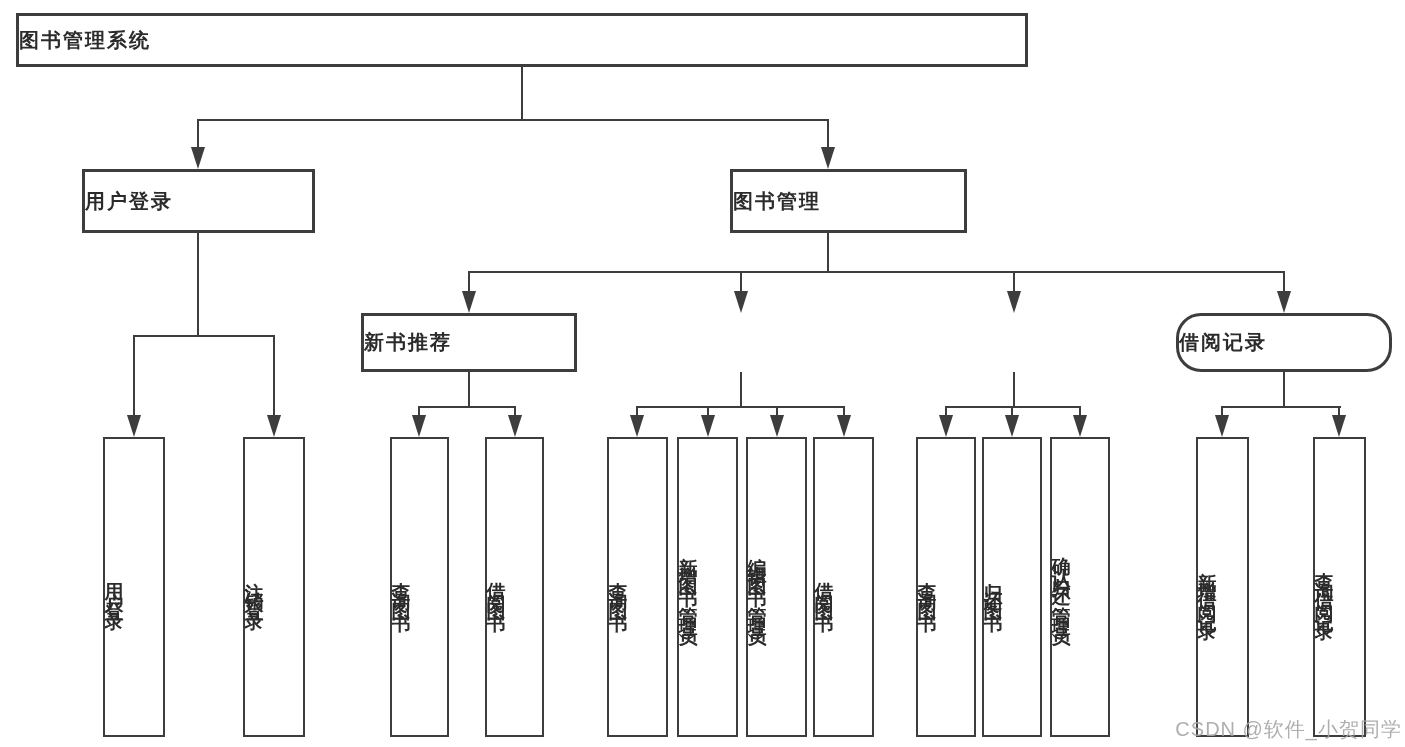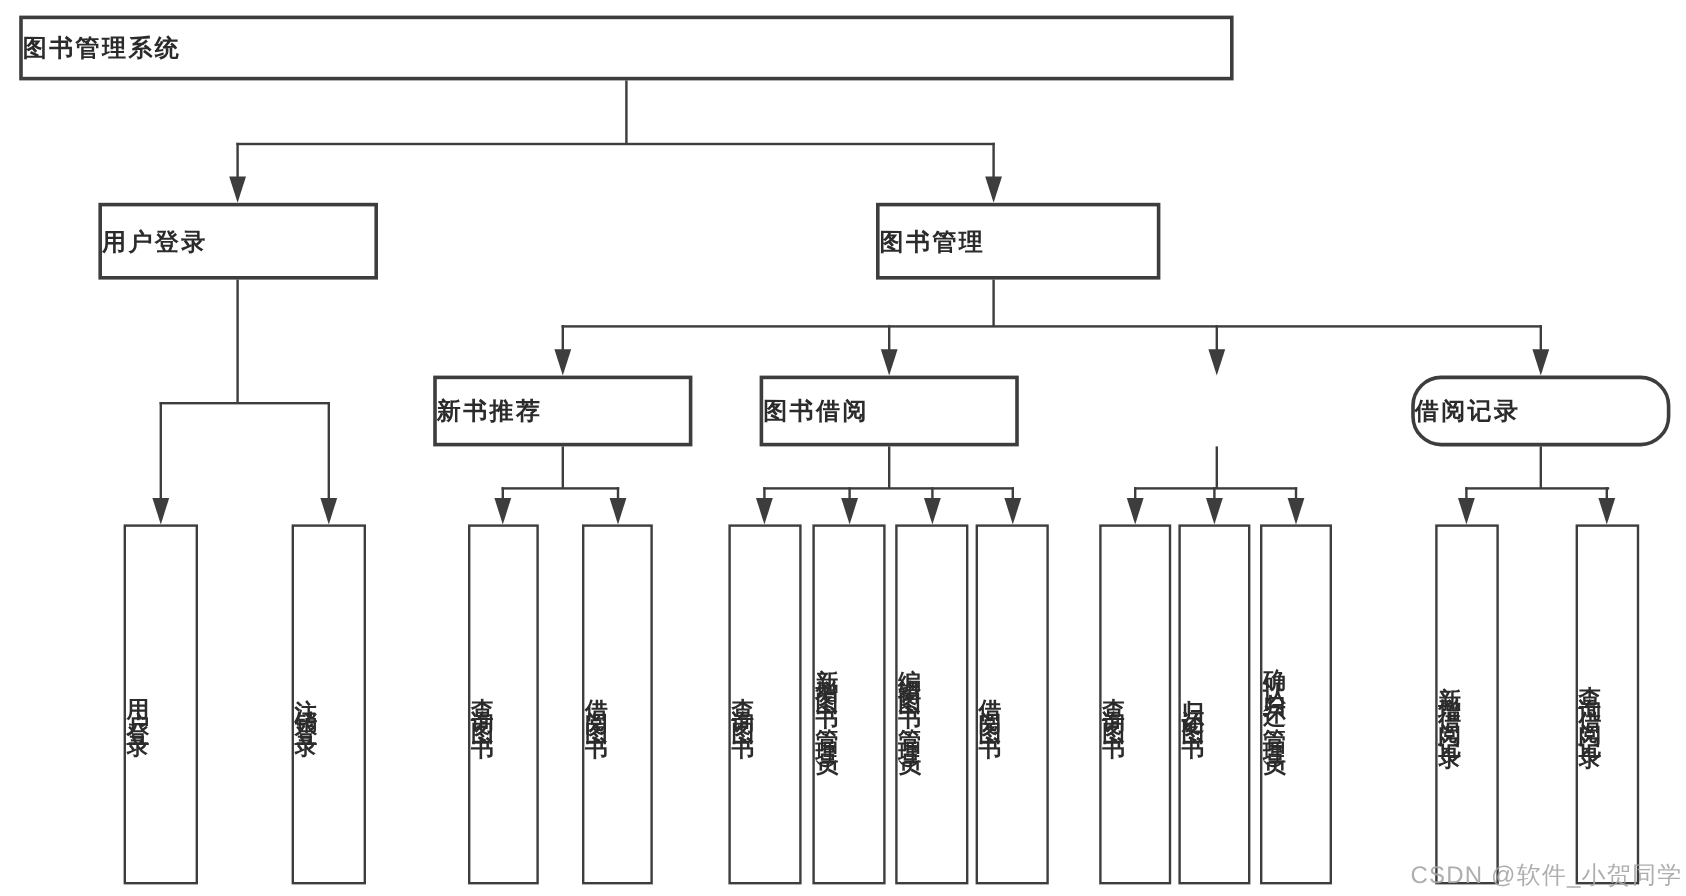--- a/index.html
+++ b/index.html
@@ -62,23 +62,20 @@
   <i class="tri" style="left:462px;top:291px;"></i>
   <i class="v" style="left:740px;top:271px;height:22px;"></i>
   <i class="tri" style="left:734px;top:291px;"></i>
   <i class="v" style="left:1013px;top:271px;height:22px;"></i>
   <i class="tri" style="left:1007px;top:291px;"></i>
   <i class="v" style="left:1283px;top:271px;height:22px;"></i>
   <i class="tri" style="left:1277px;top:291px;"></i>
 
   <div class="box" style="left:361px;top:313px;width:216px;height:59px;">
     <span>新书推荐</span>
-  </div>
-  <div class="box" style="left:633px;top:313px;width:216px;height:59px;">
-    <span>图书借阅</span>
   </div>
   <div class="box" style="left:1176px;top:313px;width:216px;height:59px;border-radius:25px;">
     <span>借阅记录</span>
   </div>
 
   <i class="v" style="left:468px;top:372px;height:35px;"></i>
   <i class="h" style="left:418px;top:406px;width:98px;"></i>
   <i class="v" style="left:418px;top:406px;height:11px;"></i>
   <i class="tri" style="left:412px;top:415px;"></i>
   <i class="v" style="left:514px;top:406px;height:11px;"></i>

